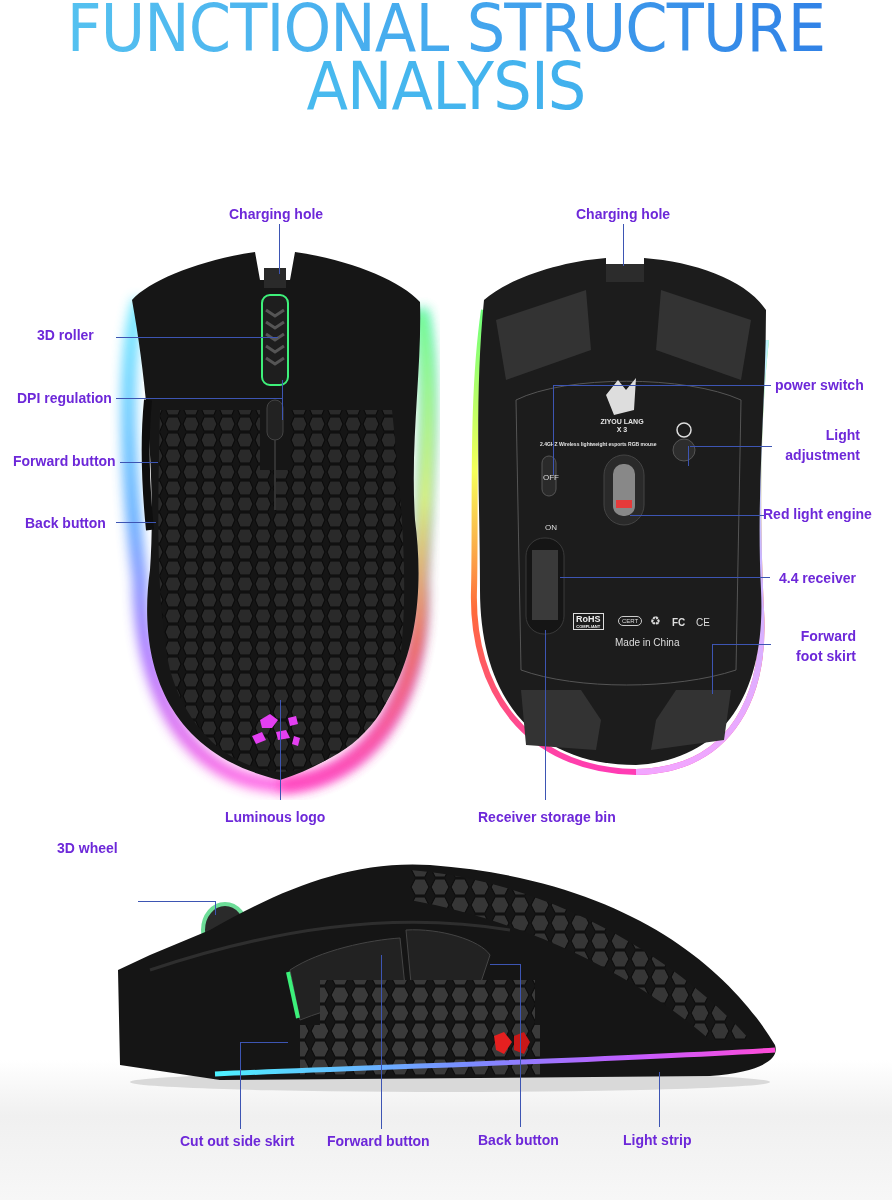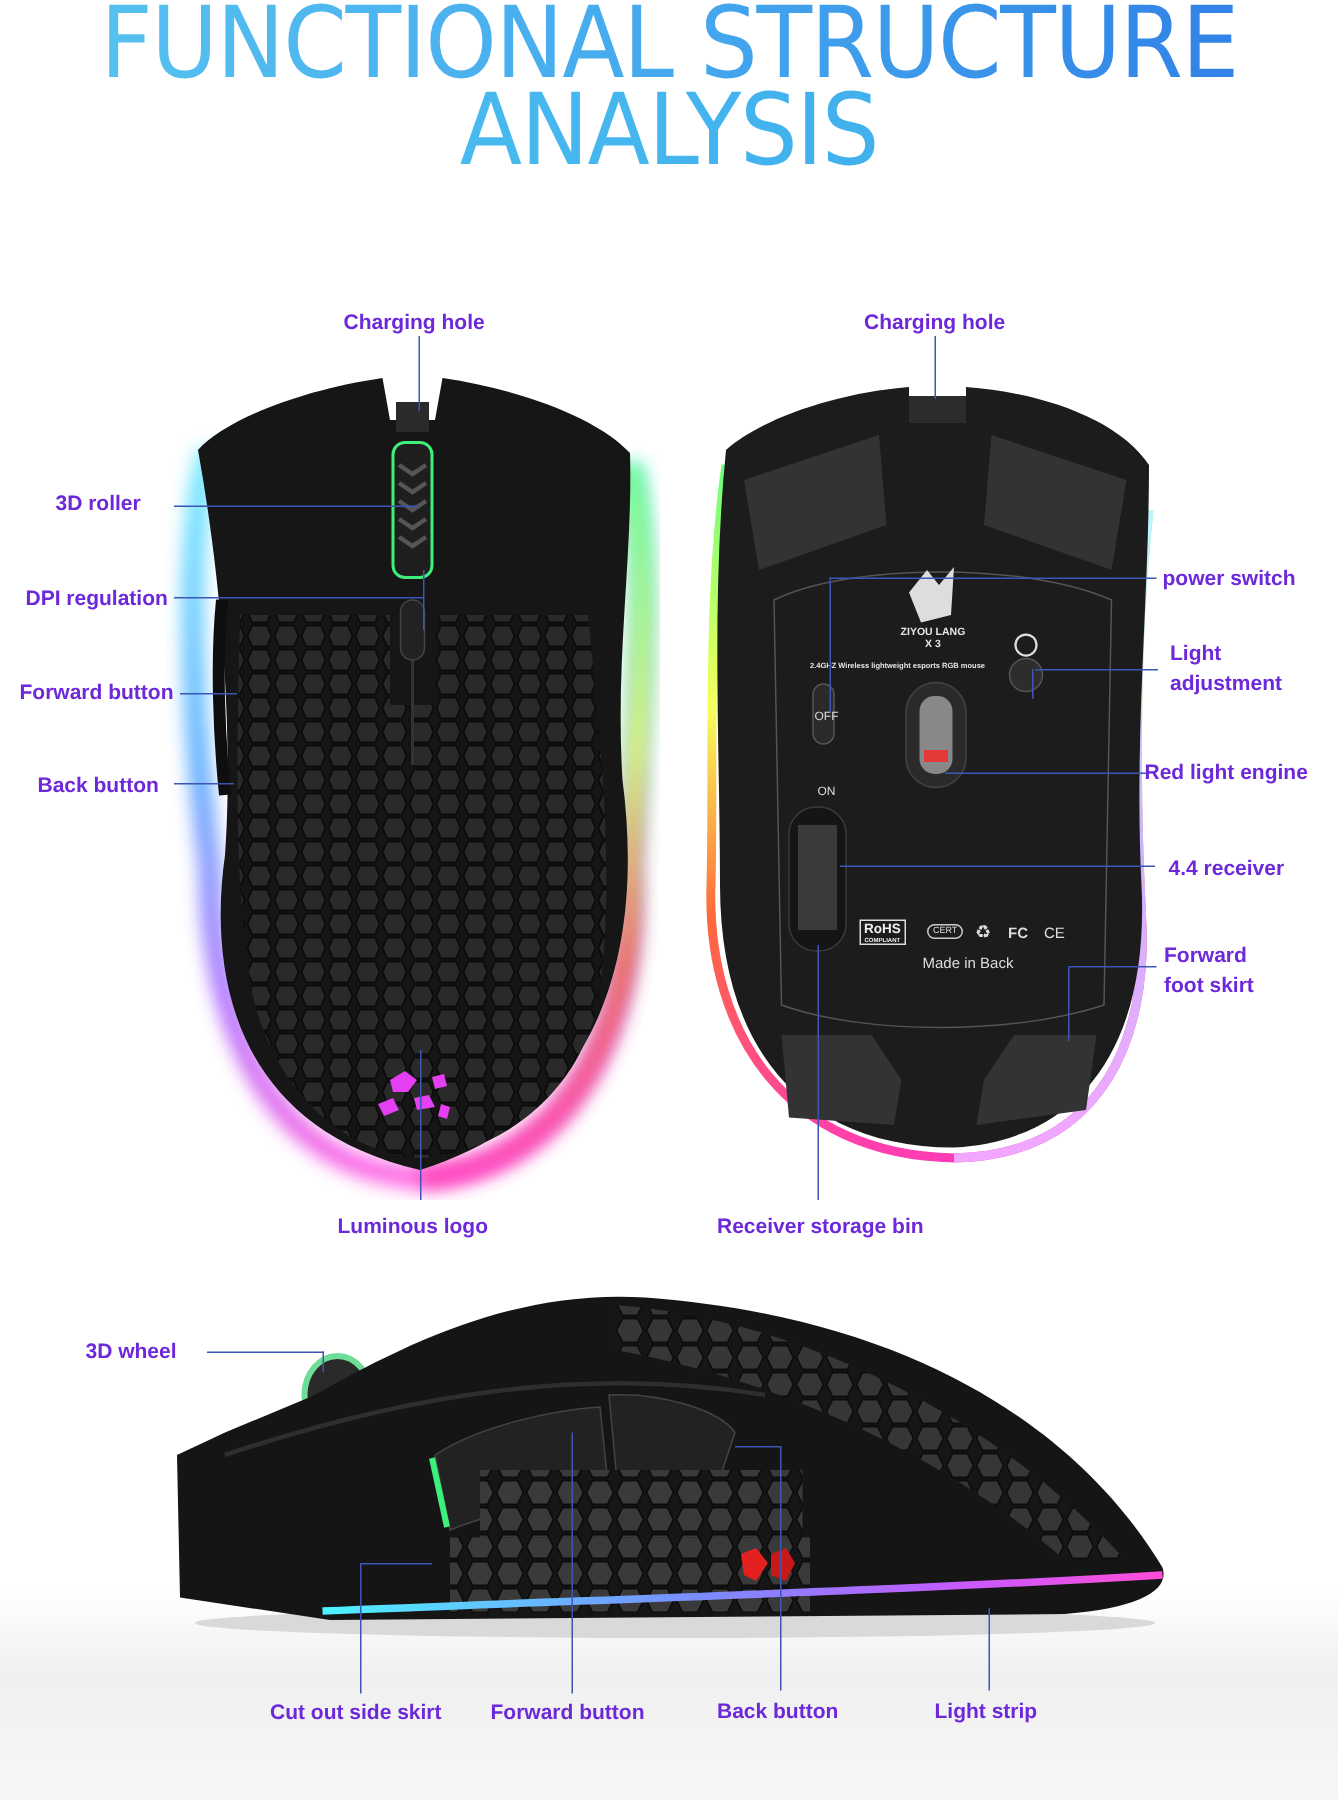--- a/index.html
+++ b/index.html
@@ -2,21 +2,21 @@
 <html><head>
 <meta charset="utf-8">
 <style>
   html, body { margin:0; padding:0; }
   body { width:892px; height:1200px; background:#ffffff; position:relative; overflow:hidden; font-family:"Liberation Sans", sans-serif; }
   .title { position:absolute; left:0; width:892px; text-align:center; font-family:"DejaVu Sans", sans-serif; font-weight:400; letter-spacing:-1px; line-height:1;
            background:linear-gradient(90deg,#56c3f0 0%,#45a9ee 50%,#2f7fe6 100%); -webkit-background-clip:text; background-clip:text; color:transparent; transform:scaleX(0.92); transform-origin:center; }
   .t1 { top:-4px; font-size:66px; }
   .t2 { top:54px; font-size:66px; background:linear-gradient(90deg,#4fc3f0,#3aa7ec); -webkit-background-clip:text; background-clip:text; }
   .lbl { position:absolute; color:#6d28d9; font-size:14px; font-weight:bold; white-space:nowrap; line-height:1.15; }
-  .lbl.c { text-align:left; }
+  .lbl.c { text-align:right; }
   .ln { position:absolute; background:#3d55b3; }
   .h { height:1.2px; }
   .v { width:1.2px; }
   svg { position:absolute; }
   .bottom-shadow { position:absolute; left:0; top:1060px; width:892px; height:140px; background:linear-gradient(180deg,#ffffff 0%,#f0f0f0 40%,#f7f7f7 100%); }
 </style>
 </head>
 <body>
 
 <div class="title t1">FUNCTIONAL STRUCTURE</div>
@@ -139,21 +139,21 @@
 <div style="position:absolute;left:543px;top:473px;color:#ddd;font-size:8px">OFF</div>
 <div style="position:absolute;left:545px;top:523px;color:#ddd;font-size:8px">ON</div>
 <div style="position:absolute;left:573px;top:613px;border:1px solid #ddd;color:#eee;font-size:9px;font-weight:bold;padding:0 2px;line-height:10px;text-align:center">
   <div>RoHS</div>
   <div style="font-size:4px;line-height:5px">COMPLIANT</div>
 </div>
 <div style="position:absolute;left:618px;top:616px;color:#ddd;font-size:6px;border:1px solid #ccc;border-radius:6px;padding:1px 3px">CERT</div>
 <div style="position:absolute;left:650px;top:614px;color:#ddd;font-size:12px">♻</div>
 <div style="position:absolute;left:672px;top:617px;color:#ddd;font-size:10px;font-weight:bold">FC</div>
 <div style="position:absolute;left:696px;top:617px;color:#ddd;font-size:10px">CE</div>
-<div style="position:absolute;left:615px;top:637px;color:#ddd;font-size:10px">Made in Back</div>
+<div style="position:absolute;left:615px;top:637px;color:#ddd;font-size:10px">Made in China</div>
 
 <div class="lbl" style="left:576px;top:206px">Charging hole</div>
 <div class="ln v" style="left:623px;top:224px;height:42px"></div>
 
 <div class="ln h" style="left:553px;top:385px;width:218px"></div>
 <div class="ln v" style="left:553px;top:385px;height:90px"></div>
 <div class="lbl" style="left:775px;top:377px">power switch</div>
 
 <div class="ln h" style="left:690px;top:446px;width:82px"></div>
 <div class="ln v" style="left:688px;top:446px;height:20px"></div>
@@ -207,21 +207,21 @@
   <path d="M178,112 L188,158" stroke="#3cf07a" stroke-width="4"></path>
 
   <rect x="190" y="165" width="240" height="50" fill="url(#hexS)"></rect>
   <rect x="210" y="120" width="215" height="45" fill="url(#hexS)"></rect>
   <polygon points="384,176 394,172 402,182 394,194 386,190" fill="#e52020"></polygon>
   <polygon points="404,176 414,172 420,182 414,194 404,190" fill="#c81818"></polygon>
 
   <path d="M105,214 C300,206 500,200 665,190" fill="none" stroke="url(#strip)" stroke-width="5"></path>
 </svg>
 
-<div class="lbl" style="left:57px;top:892px">3D wheel</div>
+<div class="lbl" style="left:57px;top:840px">3D wheel</div>
 <div class="ln h" style="left:138px;top:901px;width:78px"></div>
 <div class="ln v" style="left:215px;top:901px;height:14px"></div>
 
 <div class="ln h" style="left:240px;top:1042px;width:48px"></div>
 <div class="ln v" style="left:240px;top:1042px;height:87px"></div>
 <div class="lbl" style="left:180px;top:1133px">Cut out side skirt</div>
 
 <div class="ln v" style="left:381px;top:955px;height:174px"></div>
 <div class="lbl" style="left:327px;top:1133px">Forward button</div>
 

